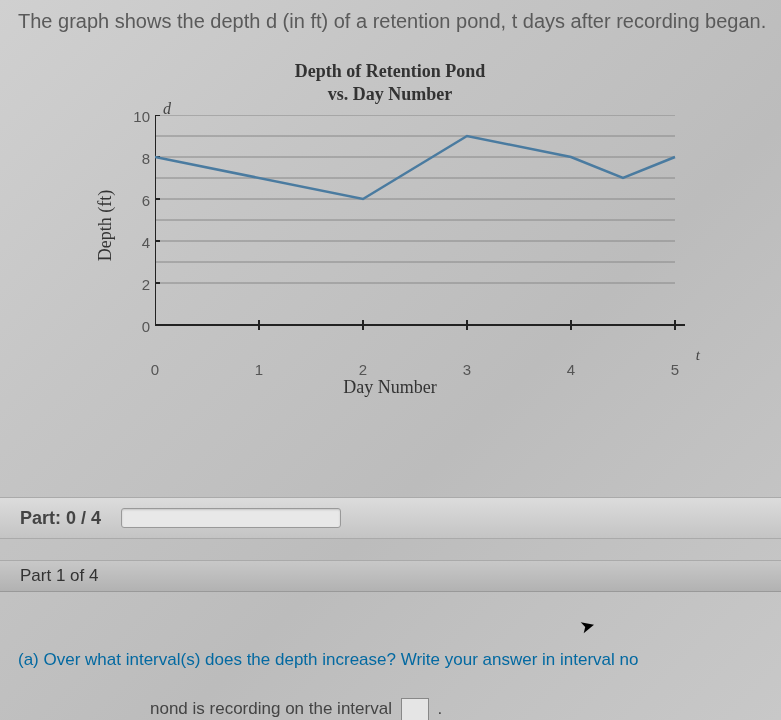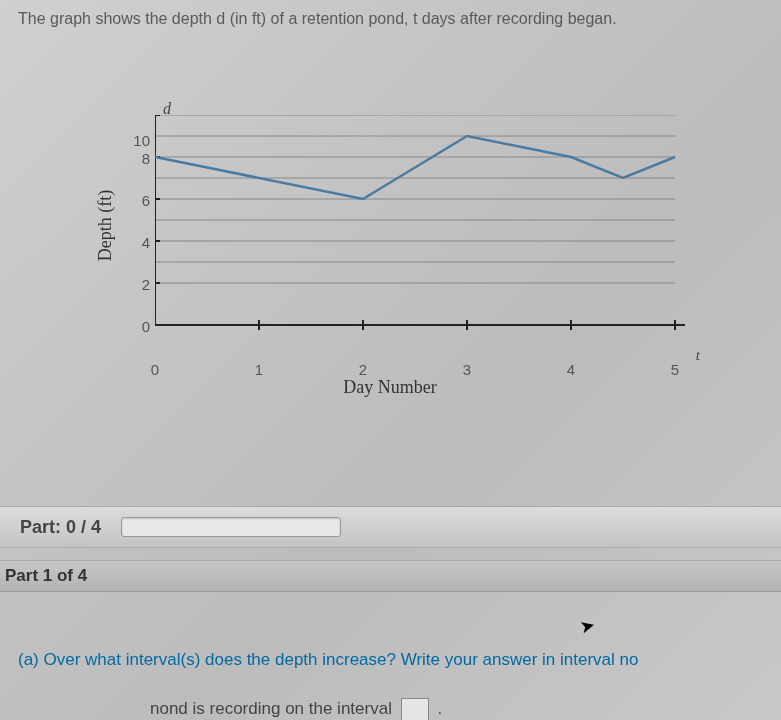--- a/index.html
+++ b/index.html
@@ -15,21 +15,21 @@
       position: absolute;
       top: 0; left: 0; right: 0; bottom: 0;
       background: linear-gradient(135deg, #d0d0d0 0%, #c5c5c5 30%, #bcbcbc 60%, #c8c8c8 100%);
     }
     .question-prompt {
       position: absolute;
       top: 10px;
       left: 18px;
       right: 10px;
       color: #5a5a5a;
-      font-size: 16px;
+      font-size: 20px;
       font-family: Arial, sans-serif;
     }
     .chart-wrap {
       position: absolute;
       top: 60px;
       left: 80px;
       width: 620px;
       height: 340px;
     }
     .chart-title {
@@ -112,21 +112,20 @@
       top: 497px;
       left: 0;
       right: 0;
       height: 42px;
       background: linear-gradient(180deg, #dcdcdc 0%, #c4c4c4 100%);
       display: flex;
       align-items: center;
       padding-left: 20px;
       border-top: 1px solid #aaa;
       border-bottom: 1px solid #aaa;
-      margin-top: 9px;
     }
     .part-progress-label {
       font-size: 18px;
       font-weight: bold;
       color: #444;
       margin-right: 20px;
     }
     .progress-bar-outer {
       width: 220px;
       height: 20px;
@@ -137,24 +136,23 @@
     }
     .part-header {
       position: absolute;
       top: 560px;
       left: 0;
       right: 0;
       height: 32px;
       background: linear-gradient(180deg, #c8c8c8 0%, #b2b2b2 100%);
       display: flex;
       align-items: center;
-      padding-left: 5px;
+      padding-left: 20px;
       border-top: 1px solid #aaa;
       border-bottom: 1px solid #999;
-      font-weight: bold;
     }
     .part-header-label {
       font-size: 17px;
       color: #333;
     }
     .cursor {
       position: absolute;
       top: 615px;
       left: 580px;
       font-size: 18px;
@@ -192,20 +190,24 @@
     }
   </style>
 </head>
 <body>
 
 <div class="page-bg"></div>
 
 <div class="question-prompt">The graph shows the depth d (in ft) of a retention pond, t days after recording began.</div>
 
 <div class="chart-wrap">
+  <div class="chart-title">
+    <span style="white-space: pre-line;">Depth of Retention Pond
+vs. Day Number</span>
+  </div>
   <div class="y-axis-var">d</div>
   <div class="y-label">Depth (ft)</div>
   <div class="x-label">Day Number</div>
   <div class="x-axis-var">t</div>
 
   <svg class="chart-svg" viewBox="0 0 540 235">
 
     <g stroke="#888" stroke-width="1">
       <line x1="0" y1="0" x2="520" y2="0"></line>
       <line x1="0" y1="21" x2="520" y2="21"></line>
@@ -240,21 +242,21 @@
     </g>
 
     <polyline fill="none" stroke="#4a7ba0" stroke-width="2.5" points="0,42 208,84 312,21 416,42 468,63 520,42"></polyline>
   </svg>
 
   <div class="ytick-label" style="top:258px;">0</div>
   <div class="ytick-label" style="top:216px;">2</div>
   <div class="ytick-label" style="top:174px;">4</div>
   <div class="ytick-label" style="top:132px;">6</div>
   <div class="ytick-label" style="top:90px;">8</div>
-  <div class="ytick-label" style="top:48px;margin-top:24px;">10</div>
+  <div class="ytick-label" style="top:48px;">10</div>
 
   <div class="xtick-label" style="left:65px;">0</div>
   <div class="xtick-label" style="left:169px;">1</div>
   <div class="xtick-label" style="left:273px;">2</div>
   <div class="xtick-label" style="left:377px;">3</div>
   <div class="xtick-label" style="left:481px;">4</div>
   <div class="xtick-label" style="left:585px;">5</div>
 </div>
 
 <div class="part-progress">

